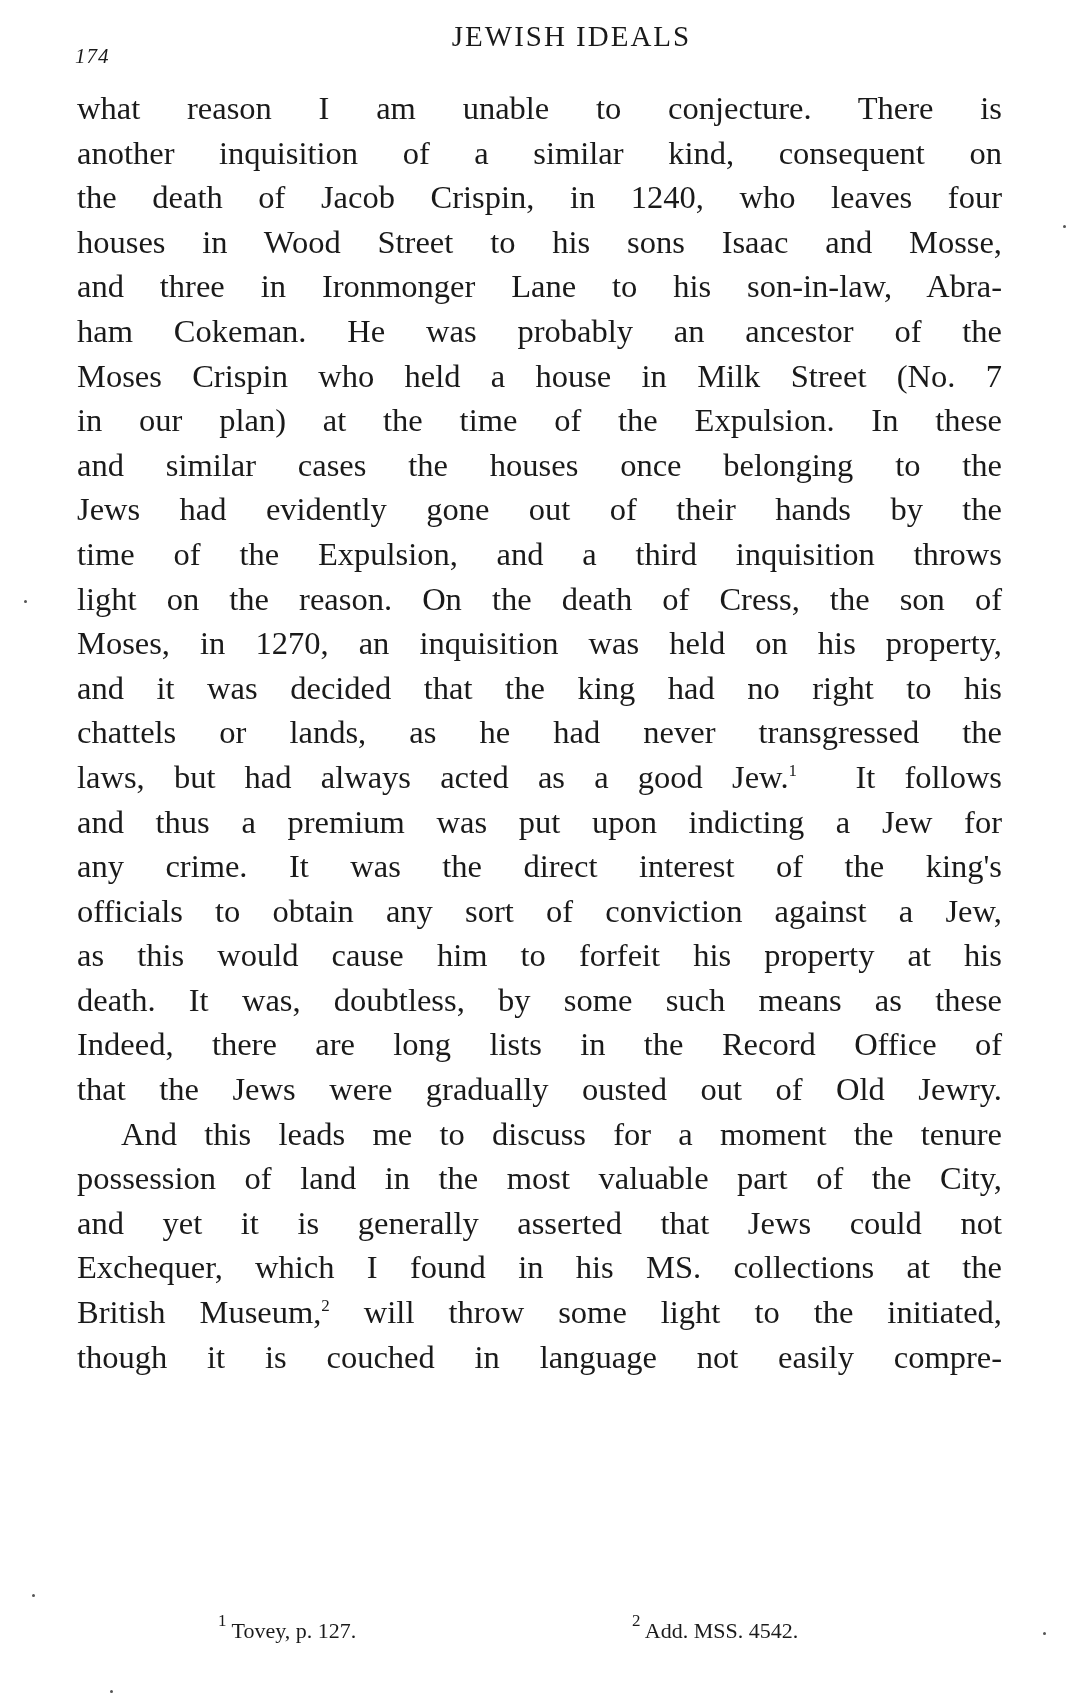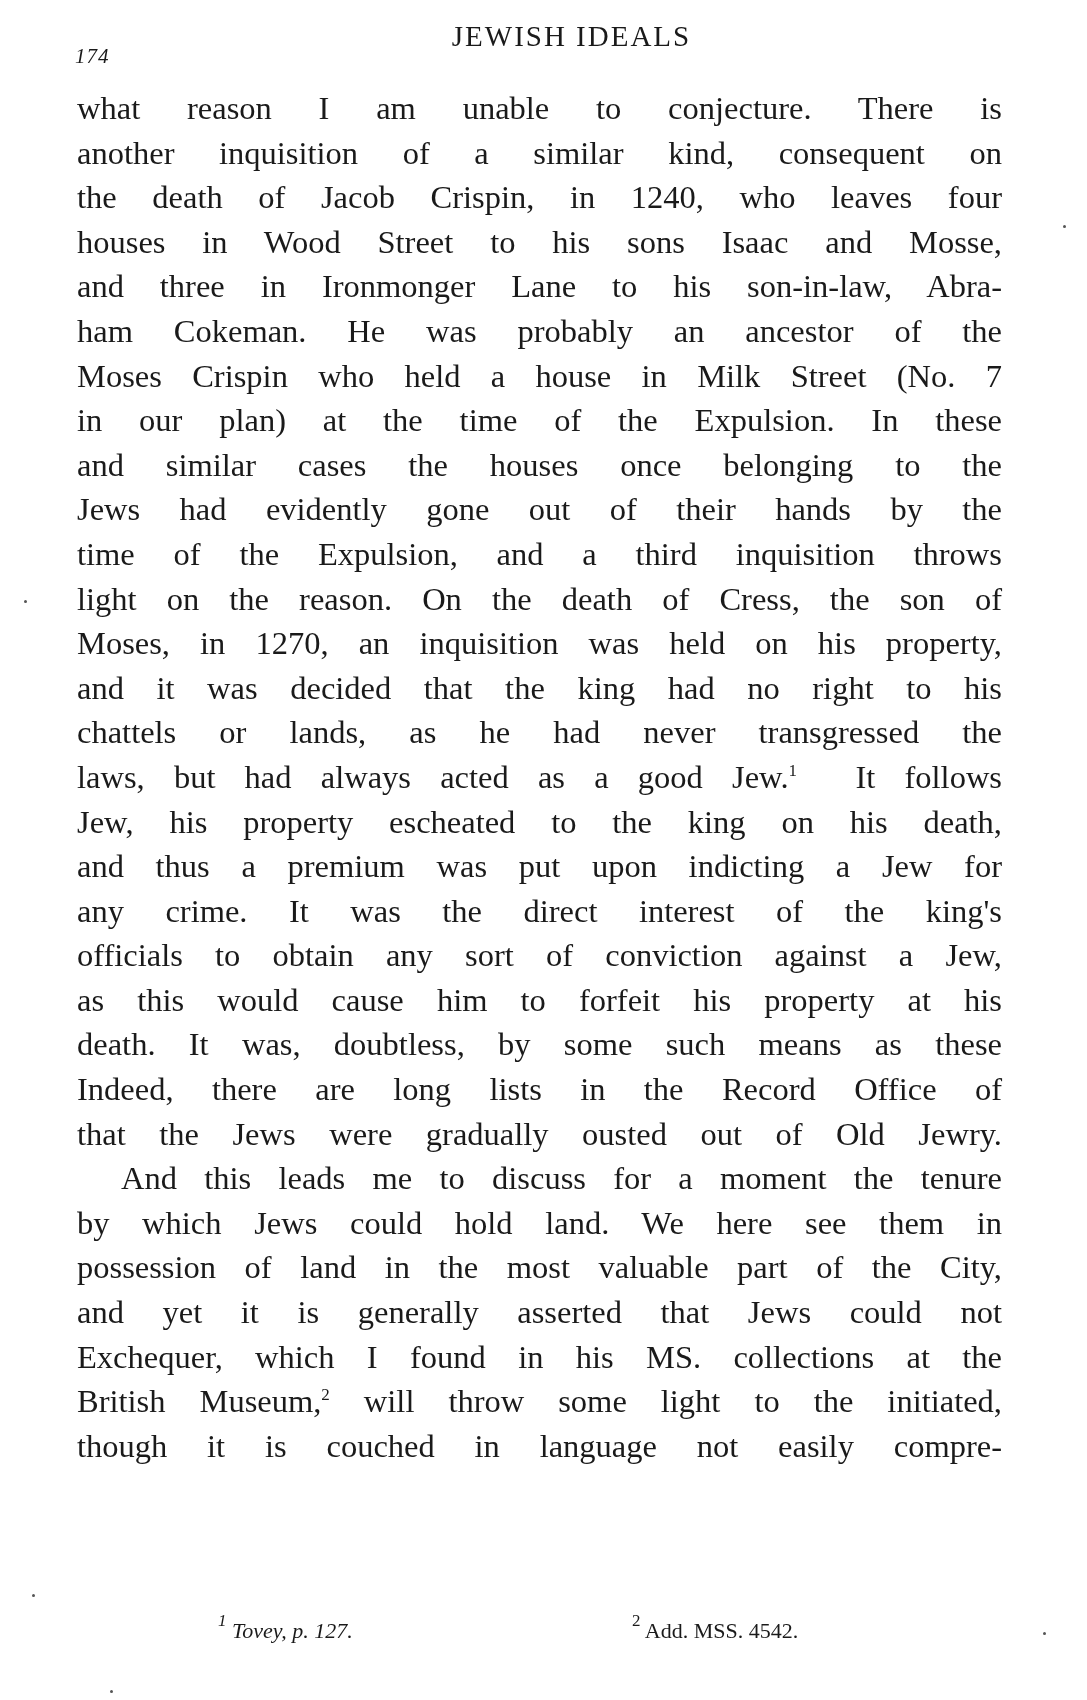--- a/index.html
+++ b/index.html
@@ -25,21 +25,21 @@
     font-size: 32.5px; white-space: nowrap;
     text-align: justify; text-align-last: justify;
   }
   .line.last { text-align-last: left; }
   .line.indent { padding-left: 44px; }
   sup { font-size: 17px; line-height: 0; vertical-align: 12px; }
   .footnotes {
     position: absolute; top: 1618px; left: 0; right: 0; height: 30px;
     font-size: 22px;
   }
-  .fn1 { position: absolute; left: 218px; font-style: italic; }
+  .fn1 { position: absolute; left: 218px; }
   .fn2 { position: absolute; left: 632px; }
   .speck { position: absolute; width: 3px; height: 3px; background: #555; border-radius: 50%; }
 </style>
 </head>
 <body>
 
 <div class="page-number">174</div>
 <div class="running-head">JEWISH IDEALS</div>
 
 <div class="body-text">
@@ -52,30 +52,28 @@
   <span class="line">Moses Crispin who held a house in Milk Street (No. 7</span>
   <span class="line">in our plan) at the time of the Expulsion.  In these</span>
   <span class="line">and similar cases the houses once belonging to the</span>
   <span class="line">Jews had evidently gone out of their hands by the</span>
   <span class="line">time of the Expulsion, and a third inquisition throws</span>
   <span class="line">light on the reason.  On the death of Cress, the son of</span>
   <span class="line">Moses, in 1270, an inquisition was held on his property,</span>
   <span class="line">and it was decided that the king had no right to his</span>
   <span class="line">chattels or lands, as he had never transgressed the</span>
   <span class="line"><span>laws, but had always acted as a good Jew.</span><sup>1</sup><span style="white-space:pre">  It follows</span></span>
-  <span class="line">Jew, his property escheated to the king on his death,</span>
   <span class="line">and thus a premium was put upon indicting a Jew for</span>
   <span class="line">any crime.  It was the direct interest of the king's</span>
   <span class="line">officials to obtain any sort of conviction against a Jew,</span>
   <span class="line">as this would cause him to forfeit his property at his</span>
   <span class="line">death.  It was, doubtless, by some such means as these</span>
   <span class="line">Indeed, there are long lists in the Record Office of</span>
   <span class="line">that the Jews were gradually ousted out of Old Jewry.</span>
   <span class="line indent">And this leads me to discuss for a moment the tenure</span>
-  <span class="line">by which Jews could hold land.  We here see them in</span>
   <span class="line">possession of land in the most valuable part of the City,</span>
   <span class="line">and yet it is generally asserted that Jews could not</span>
   <span class="line">Exchequer, which I found in his MS. collections at the</span>
   <span class="line"><span>British Museum,</span><sup>2</sup><span style="white-space:pre"> will throw some light to the initiated,</span></span>
   <span class="line">though it is couched in language not easily compre-</span>
 </div>
 
 <div class="footnotes">
   <span class="fn1"><sup>1</sup> <span>Tovey, p. 127.</span></span>
   <span class="fn2"><sup>2</sup> <span>Add. MSS. 4542.</span></span>

